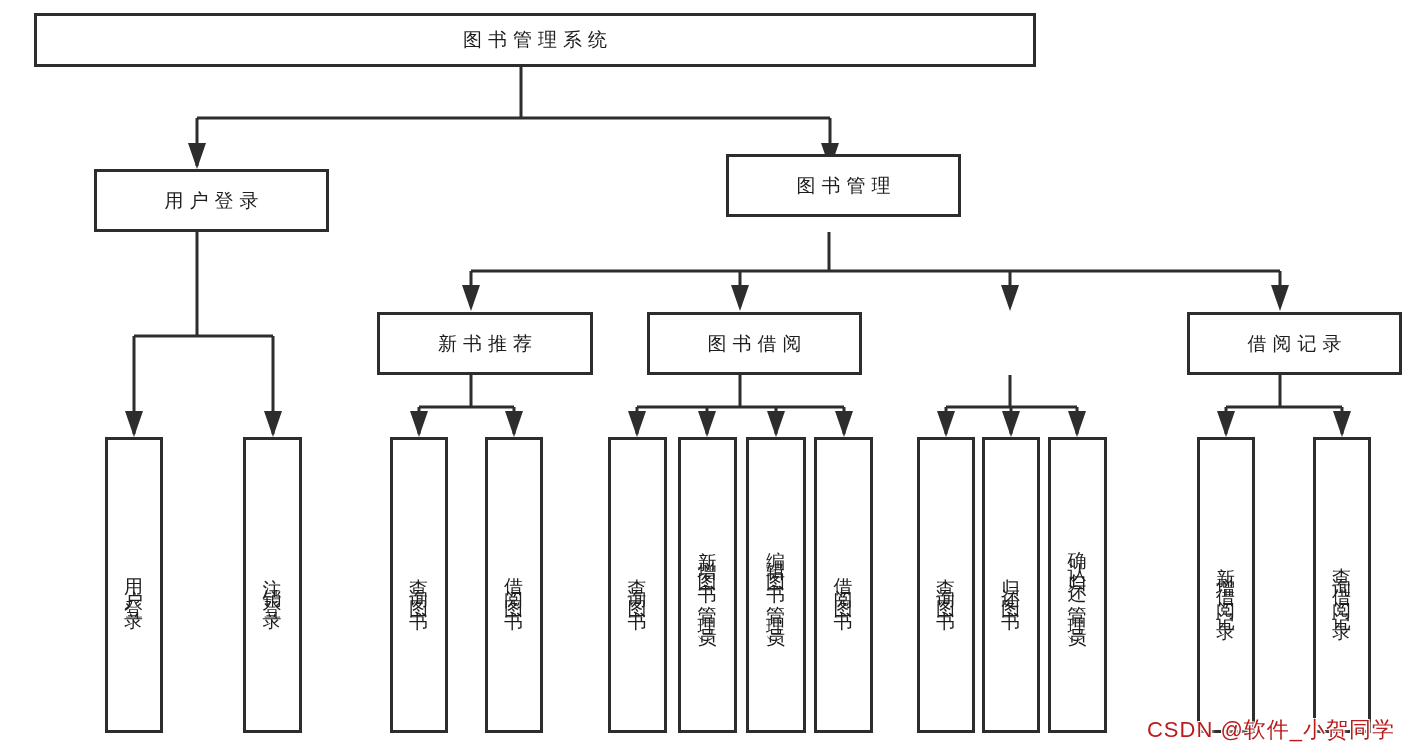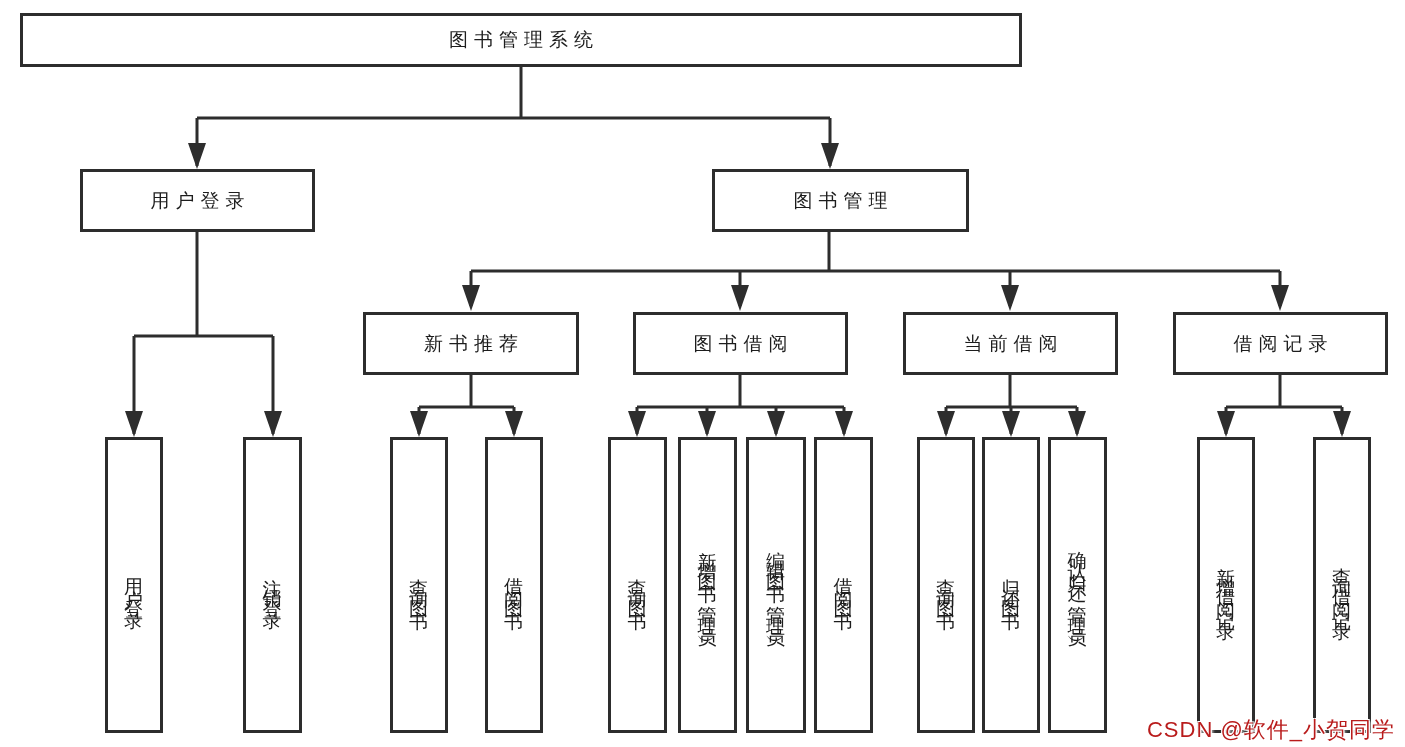--- a/index.html
+++ b/index.html
@@ -33,20 +33,21 @@
     display: flex;
     align-items: center;
     justify-content: center;
     color: #1d1d1d;
   }
   .box.h {
     font-size: 19px;
     letter-spacing: 6px;
     text-indent: 6px;
     white-space: nowrap;
+    margin-left: 14px;
   }
   .box.v {
     writing-mode: vertical-rl;
     font-size: 19px;
     letter-spacing: 11px;
     line-height: 1;
   }
   .watermark {
     position: absolute;
     right: 10px;
@@ -105,25 +106,24 @@
       <polygon points="1002,411 1020,411 1011,437"></polygon>
       <polygon points="1068,411 1086,411 1077,437"></polygon>
       <polygon points="1217,411 1235,411 1226,437"></polygon>
       <polygon points="1333,411 1351,411 1342,437"></polygon>
     </g>
   </svg>
 
   <div class="box h" style="left:20px; top:13px; width:1002px; height:54px">图书管理系统</div>
 
   <div class="box h" style="left:80px; top:169px; width:235px; height:63px">用户登录</div>
-  <div class="box h" style="left:712px; top:169px; width:257px; height:63px">图书管理</div>
+  <div class="box h" style="left:712px; top:154px; width:235px; height:63px">图书管理</div>
 
   <div class="box h" style="left:633px; top:312px; width:215px; height:63px">图书借阅</div>
   <div class="box h" style="left:363px; top:312px; width:216px; height:63px">新书推荐</div>
-  <div class="box h" style="left:903px; top:312px; width:215px; height:63px">当前借阅</div>
   <div class="box h" style="left:1173px; top:312px; width:215px; height:63px">借阅记录</div>
 
   <div class="box v" style="left:105px; top:437px; width:58px; height:296px">用户登录</div>
   <div class="box v" style="left:243px; top:437px; width:59px; height:296px">注销登录</div>
 
   <div class="box v" style="left:390px; top:437px; width:58px; height:296px">查询图书</div>
   <div class="box v" style="left:485px; top:437px; width:58px; height:296px">借阅图书</div>
 
   <div class="box v" style="left:608px; top:437px; width:59px; height:296px">查询图书</div>
   <div class="box v" style="left:678px; top:437px; width:59px; height:296px">新增图书（管理员）</div>

